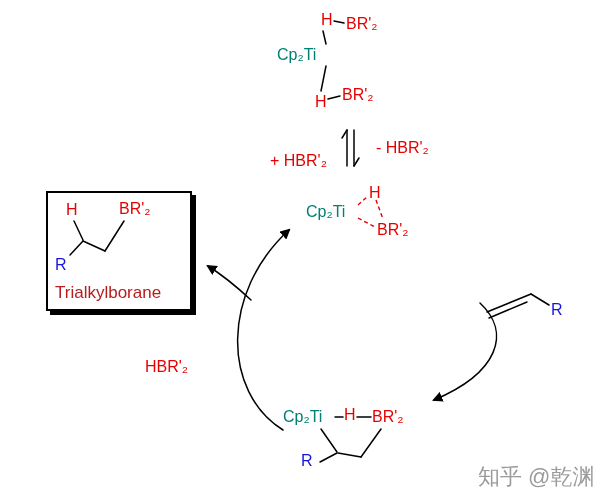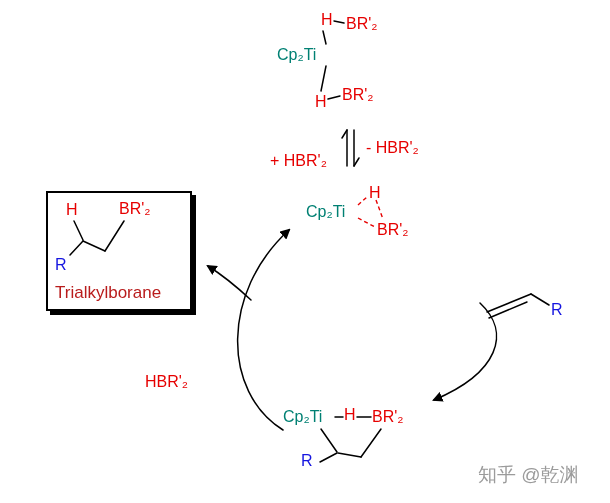--- a/index.html
+++ b/index.html
@@ -11,21 +11,21 @@
   .red{color:var(--red);}
   .blue{color:var(--blue);}
   .product-box{position:absolute;left:46px;top:191px;width:146px;height:120px;
                border:2px solid #000;background:#fff;box-shadow:4px 4px 0 0 #000;
                z-index:1;box-sizing:border-box;}
   .caption{font-size:17px;color:#b91c1c;}
   svg.overlay{position:absolute;left:0;top:0;z-index:2;pointer-events:none;}
   .bond{stroke:#000;stroke-width:1.5;fill:none;stroke-linecap:round;}
   .arrow{stroke:#000;stroke-width:1.5;fill:none;stroke-linecap:round;}
   .dash{stroke:var(--red);stroke-width:1.4;fill:none;stroke-dasharray:4 3;}
-  .watermark{position:absolute;font-size:19px;color:var(--watermark);z-index:3;white-space:nowrap;}
+  .watermark{position:absolute;font-size:22px;color:var(--watermark);z-index:3;white-space:nowrap;}
 </style>
 </head>
 <body>
 
 <div id="canvas">
 
   <div class="product-box"></div>
 
   <svg class="overlay" width="610" height="503" viewBox="0 0 610 503">
     <defs>
@@ -81,34 +81,34 @@
     </g>
   </svg>
 
   <span class="lbl ti" style="left:277px;top:46px">Cp₂Ti</span>
   <span class="lbl red" style="left:321px;top:11px">H</span>
   <span class="lbl red" style="left:346px;top:15px">BR'₂</span>
   <span class="lbl red" style="left:315px;top:93px">H</span>
   <span class="lbl red" style="left:342px;top:86px">BR'₂</span>
 
   <span class="lbl red" style="left:270px;top:152px">+ HBR'₂</span>
-  <span class="lbl red" style="left:366px;top:139px">- HBR'₂</span>
+  <span class="lbl red" style="left:376px;top:139px">- HBR'₂</span>
 
   <span class="lbl ti" style="left:306px;top:203px">Cp₂Ti</span>
   <span class="lbl red" style="left:369px;top:184px">H</span>
   <span class="lbl red" style="left:377px;top:221px">BR'₂</span>
 
   <span class="lbl blue" style="left:551px;top:301px">R</span>
 
   <span class="lbl ti" style="left:283px;top:408px">Cp₂Ti</span>
   <span class="lbl red" style="left:344px;top:406px">H</span>
   <span class="lbl red" style="left:372px;top:408px">BR'₂</span>
   <span class="lbl blue" style="left:301px;top:452px">R</span>
 
-  <span class="lbl red" style="left:145px;top:373px">HBR'₂</span>
+  <span class="lbl red" style="left:145px;top:358px">HBR'₂</span>
 
   <span class="lbl red" style="left:66px;top:201px">H</span>
   <span class="lbl red" style="left:119px;top:200px">BR'₂</span>
   <span class="lbl blue" style="left:55px;top:256px">R</span>
   <span class="lbl caption" style="left:55px;top:284px">Trialkylborane</span>
 
   <span class="watermark" style="left:478px;top:462px">知乎 @乾渊</span>
 
 </div>
 

